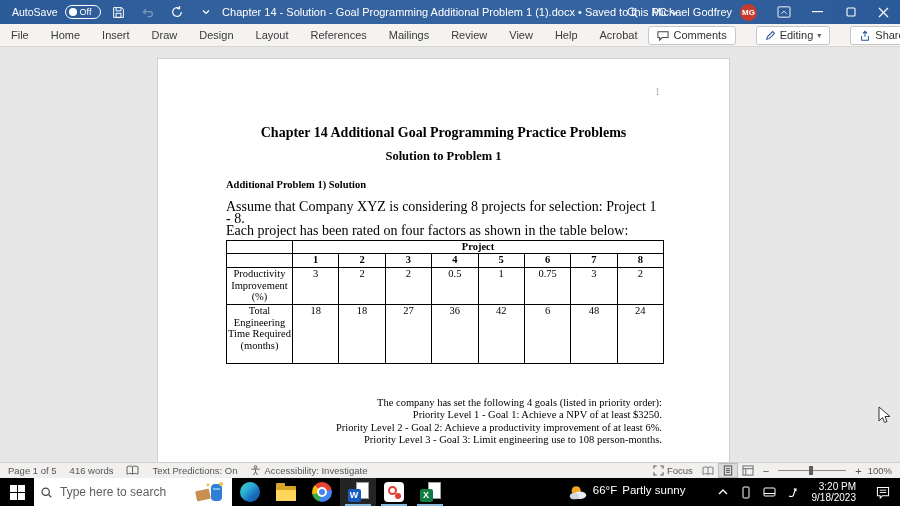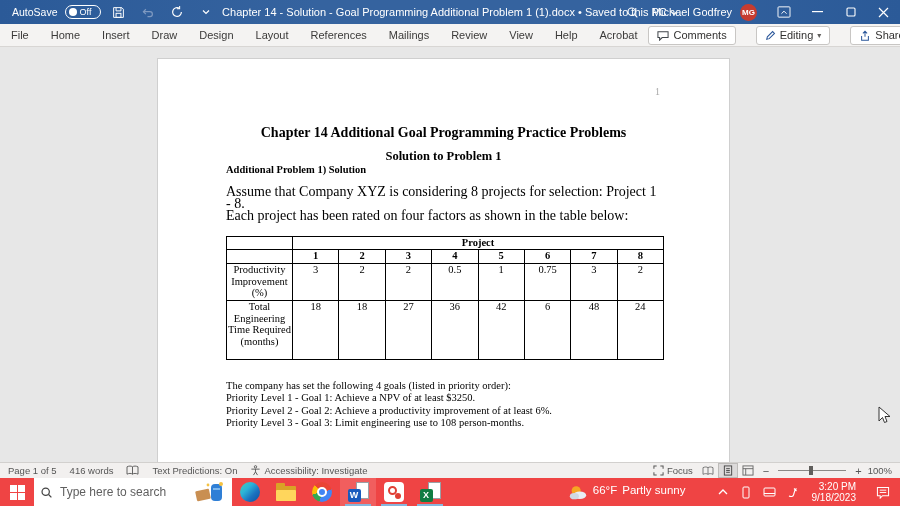--- a/index.html
+++ b/index.html
@@ -37,47 +37,47 @@
   .caret { font-size:8px; color:#605e5c; }
 
   
   .docarea { position:absolute; top:47px; left:0; width:900px; height:415px; background:#e7e7e7; overflow:hidden; }
   .page { position:absolute; left:157px; top:11px; width:573px; height:480px; background:#fff;
     border:1px solid #cfcfcf; font-family:"Liberation Serif",serif; color:#000; }
   .pagenum { margin:27px 69px 0 0; text-align:right; font-size:10px; color:#a9a9a9; line-height:12px; }
   .doc-title { margin-top:26px; text-align:center; font-weight:bold; font-size:14px; line-height:17px; }
   .doc-sub { margin-top:8px; text-align:center; font-weight:bold; font-size:12.5px; }
   .doc-body { margin:0 67px 0 68px; }
-  .sec-head { font-weight:bold; font-size:10.5px; line-height:12px; }
+  .sec-head { margin-top:15px; font-weight:bold; font-size:10.5px; line-height:12px; }
   .body-line { font-size:14px; line-height:12px; }
   .intro1 { margin-top:10px; }
-  .doctable { border-collapse:collapse; width:438px; margin-top:14px; table-layout:fixed;border-radius:21px; }
+  .doctable { border-collapse:collapse; width:438px; margin-top:3px; table-layout:fixed;border-radius:21px; }
   .doctable td { border:1px solid #000; font-size:10.5px; line-height:11.5px; text-align:center;
     vertical-align:top; padding:0 1px; font-family:"Liberation Serif",serif; }
   .doctable .lbl { width:66px; }
   .doctable .hdr { font-weight:bold; }
   .row-npv td { background:#ededed; }
-  .goals { margin-top:20px; }
+  .goals { margin-top:33px;text-align:right; }
   .goals div { font-size:10.5px; line-height:12.3px; }
 
   
   .statusbar { position:absolute; top:462px; left:0; width:900px; height:16px; background:#f2f0ef;
     border-top:1px solid #d2d0ce; display:flex; align-items:center; font-size:9.5px; color:#555; }
   .sb-item { margin-left:13px; display:flex; align-items:center; gap:3px; white-space:nowrap; }
   .sb-item:first-child { margin-left:8px; }
   .sb-right { margin-left:auto; display:flex; align-items:center; margin-right:8px; gap:6px; }
   .viewbtns { display:flex; gap:2px; }
   .viewbtn { width:18px; height:13px; display:flex; align-items:center; justify-content:center; }
   .viewbtn.sel { background:#dcdada; outline:1px solid #bdbbb9; }
   .zoomtrack { width:68px; height:1px; background:#8a8886; position:relative; margin:0 3px; }
   .zoomknob { position:absolute; left:31px; top:-4px; width:4px; height:9px; background:#605e5c; }
   .zsign { font-size:11px; color:#555; line-height:10px; }
 
   
-  .taskbar { position:absolute; top:478px; left:0; width:900px; height:28px; background:#ef4444;
+  .taskbar { position:absolute; top:478px; left:0; width:900px; height:28px; background:#000000;
     display:flex; align-items:stretch; color:#fff; }
   .start { width:34px; display:flex; align-items:center; justify-content:center; }
   .winlogo { display:grid; grid-template-columns:7px 7px; grid-template-rows:7px 7px; gap:1px; }
   .winlogo span { background:#fff; }
   .searchbox { width:198px; background:#fff; display:flex; align-items:center; padding:0 6px; position:relative; }
   .searchbox .ph { color:#5f5f5f; font-size:12px; margin-left:7px; }
   .search-art { position:absolute; right:2px; top:2px; width:36px; height:24px; }
   .tslot { width:36px; display:flex; align-items:center; justify-content:center; position:relative; }
   .tslot.open::after { content:""; position:absolute; bottom:0; left:5px; right:5px; height:2px; background:#86b7dd; }
   .tslot.active { background:rgba(255,255,255,.14); }

